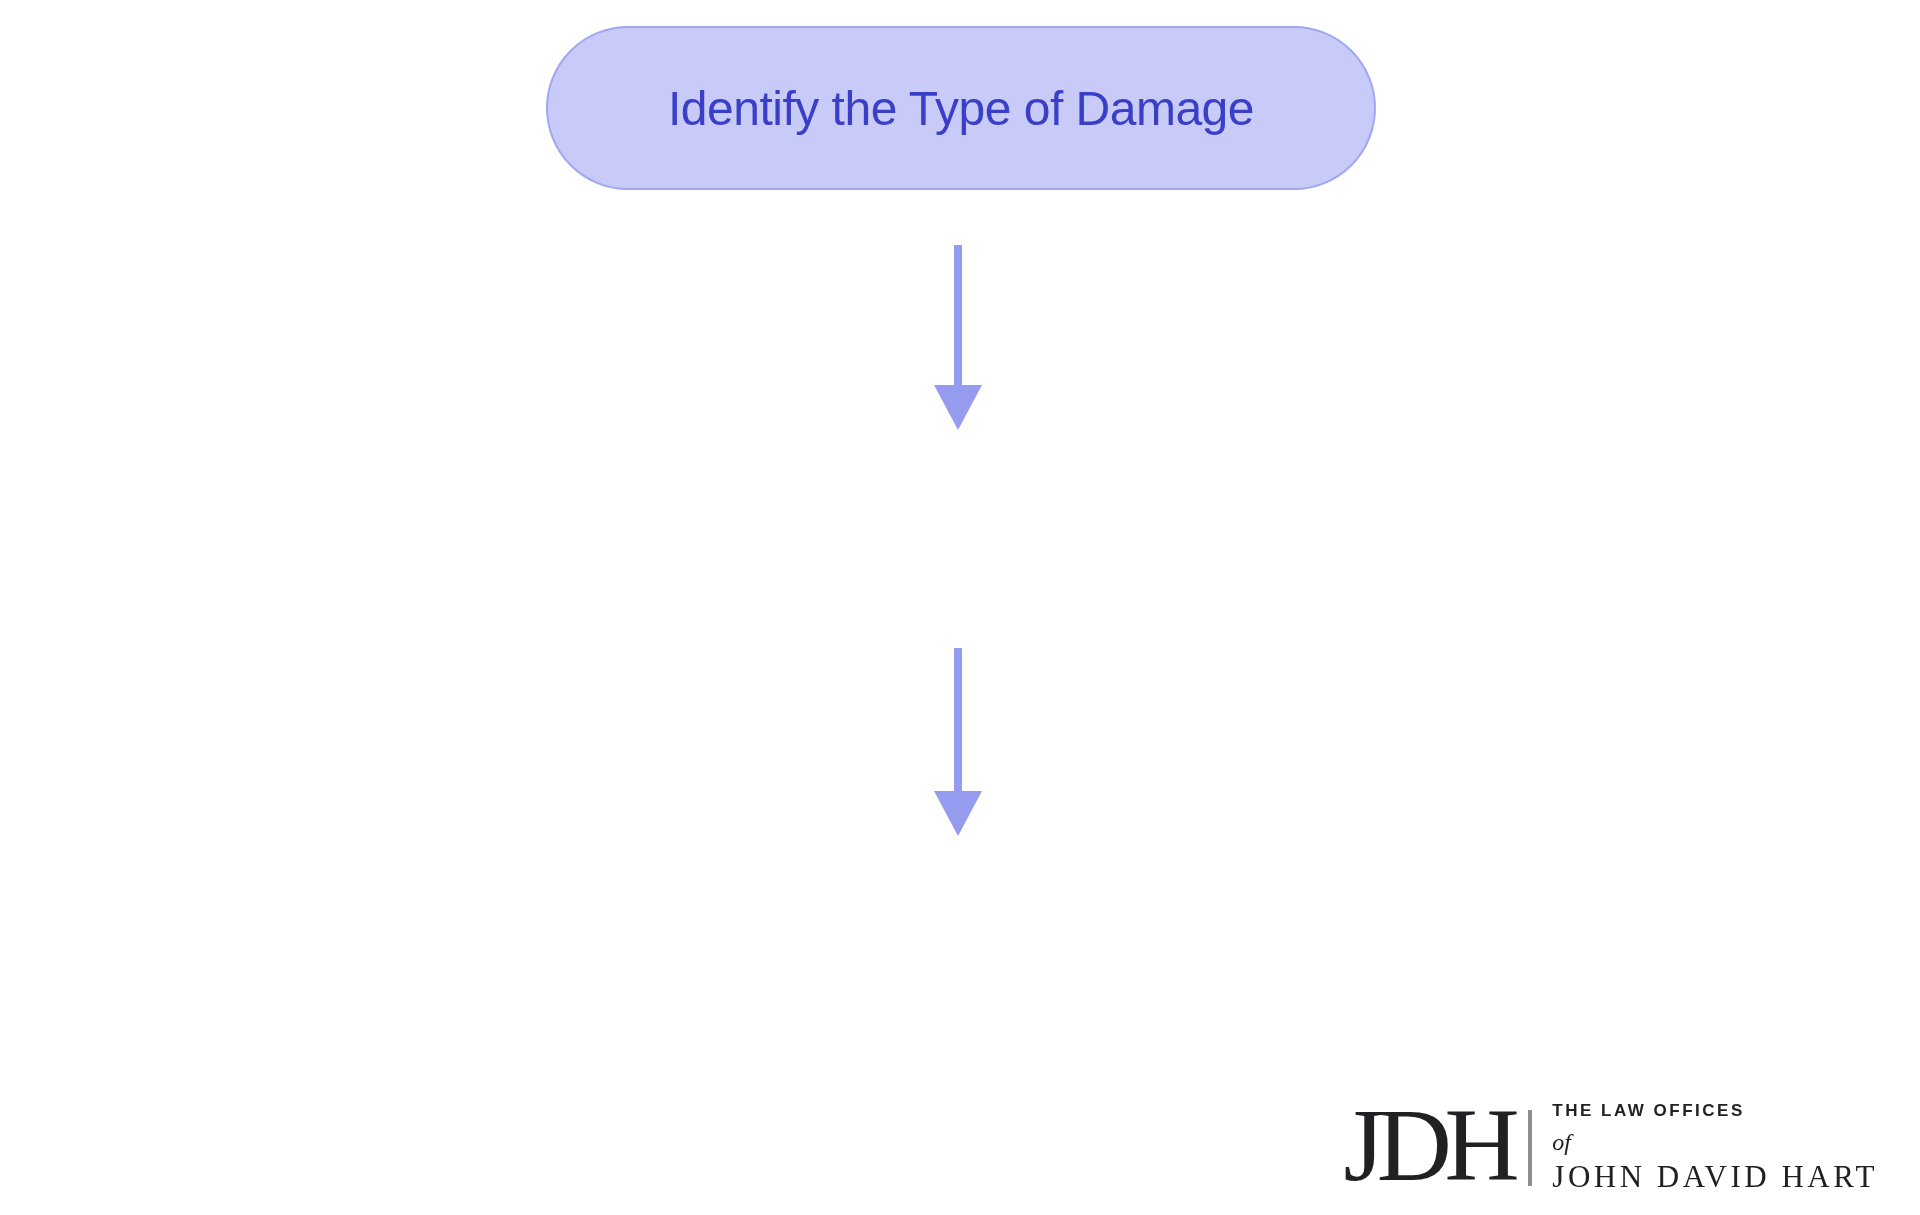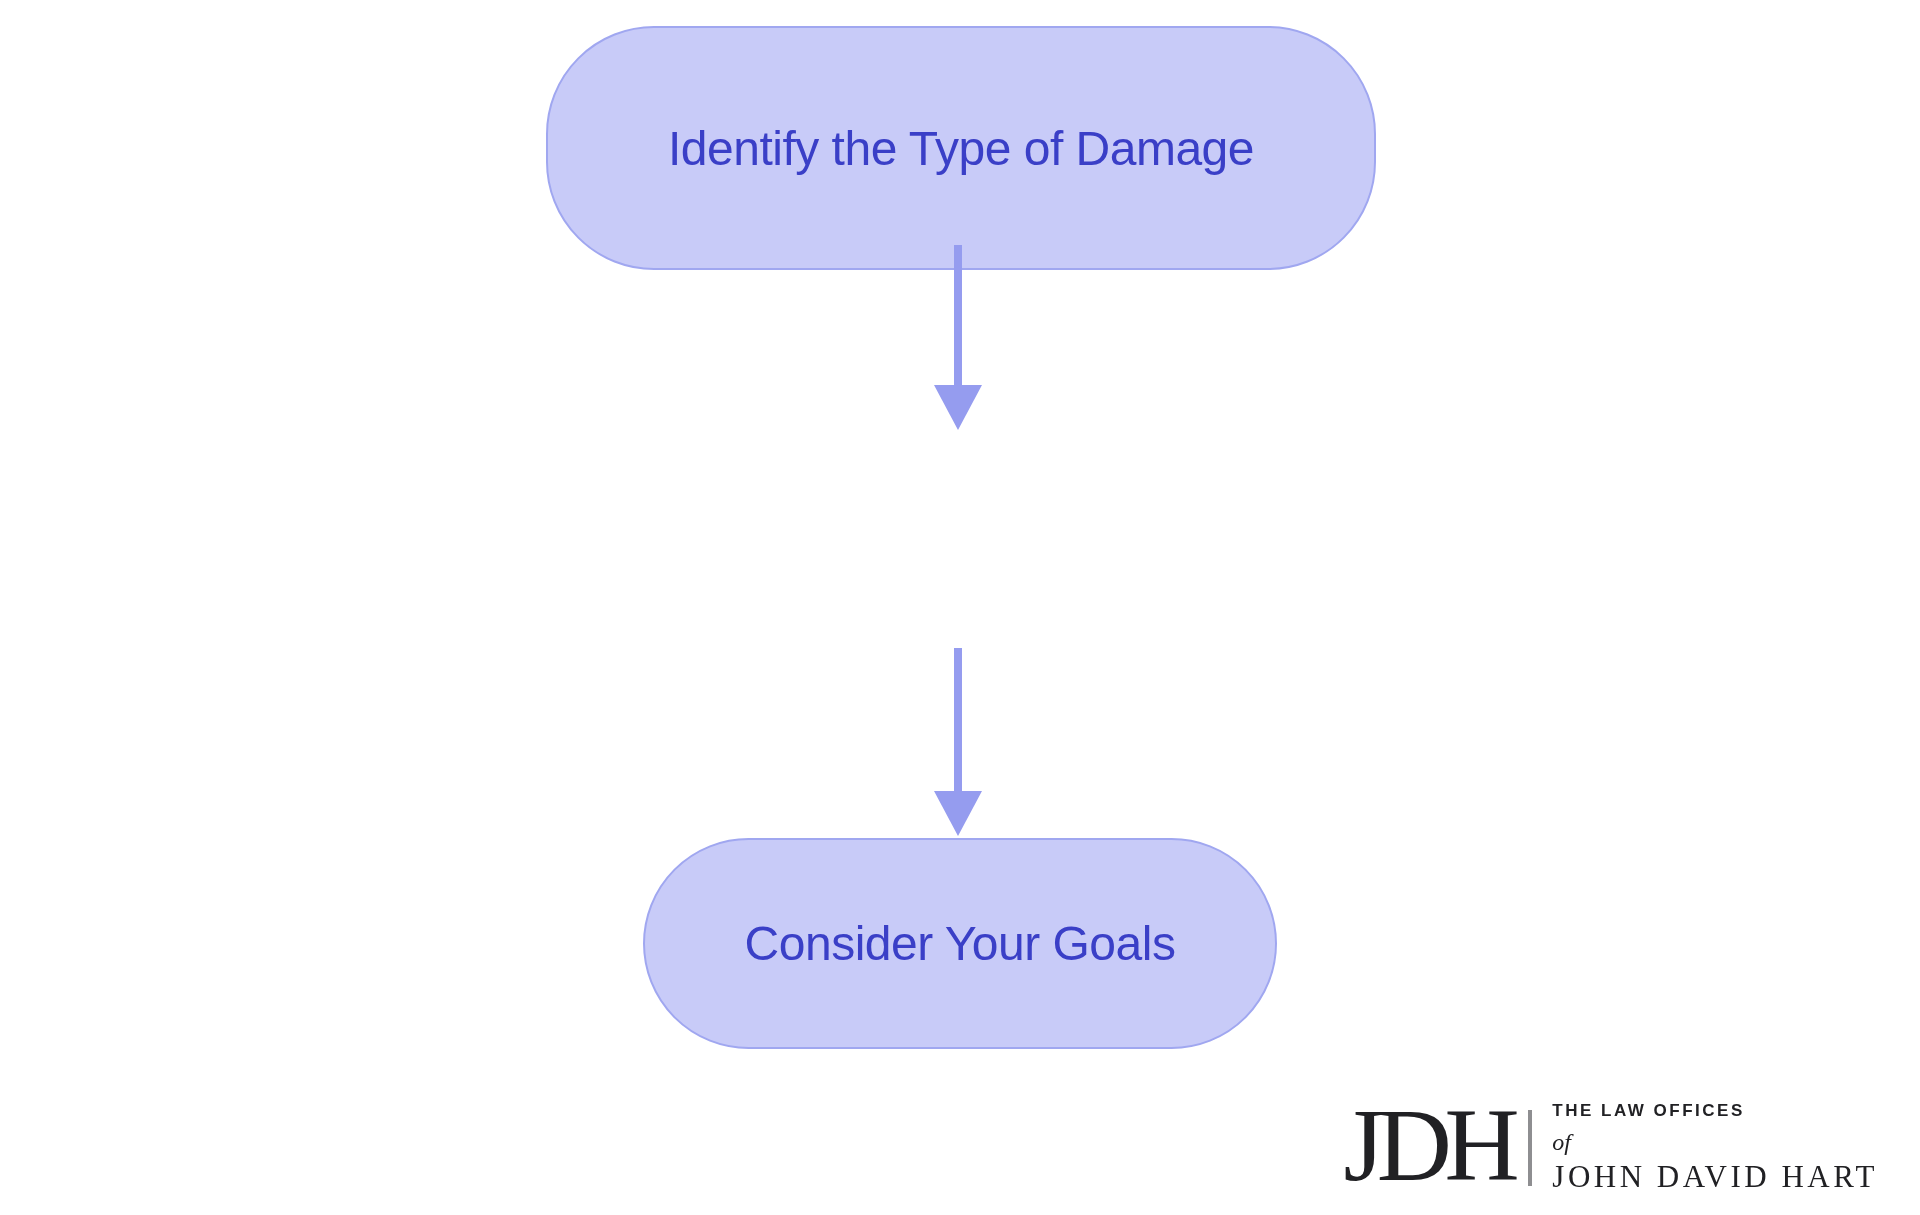--- a/index.html
+++ b/index.html
@@ -25,21 +25,21 @@
     align-items: center;
     justify-content: center;
   }
   .node-label {
     color: var(--node-text);
     font-size: 48px;
     font-weight: 400;
     letter-spacing: -0.5px;
     white-space: nowrap;
   }
-  .node1 { left: 546px; top: 26px;  width: 830px; height: 244px; }
+  .node1 { left: 546px; top: 26px;  width: 830px; height: 164px; }
   .node2 { left: 506px; top: 431px; width: 910px; height: 215px; }
   .node3 { left: 643px; top: 838px; width: 634px; height: 211px; }
 
   
   .arrow {
     position: absolute;
     width: 48px;
     display: flex;
     flex-direction: column;
     align-items: center;
@@ -129,23 +129,20 @@
     <div class="arrow-line"></div>
     <div class="arrow-head"></div>
   </div>
 
 
   <div class="arrow arrow2">
     <div class="arrow-line"></div>
     <div class="arrow-head"></div>
   </div>
 
-  <div class="node node3">
-    <span class="node-label">Consider Your Goals</span>
-  </div>
 
   <div class="logo">
     <div class="logo-monogram">JDH</div>
     <div class="logo-divider"></div>
     <div class="logo-textblock">
       <div class="logo-tagline">
         <span>THE LAW OFFICES</span>
         <span class="of">of</span>
       </div>
       <div class="logo-name">JOHN DAVID HART</div>

